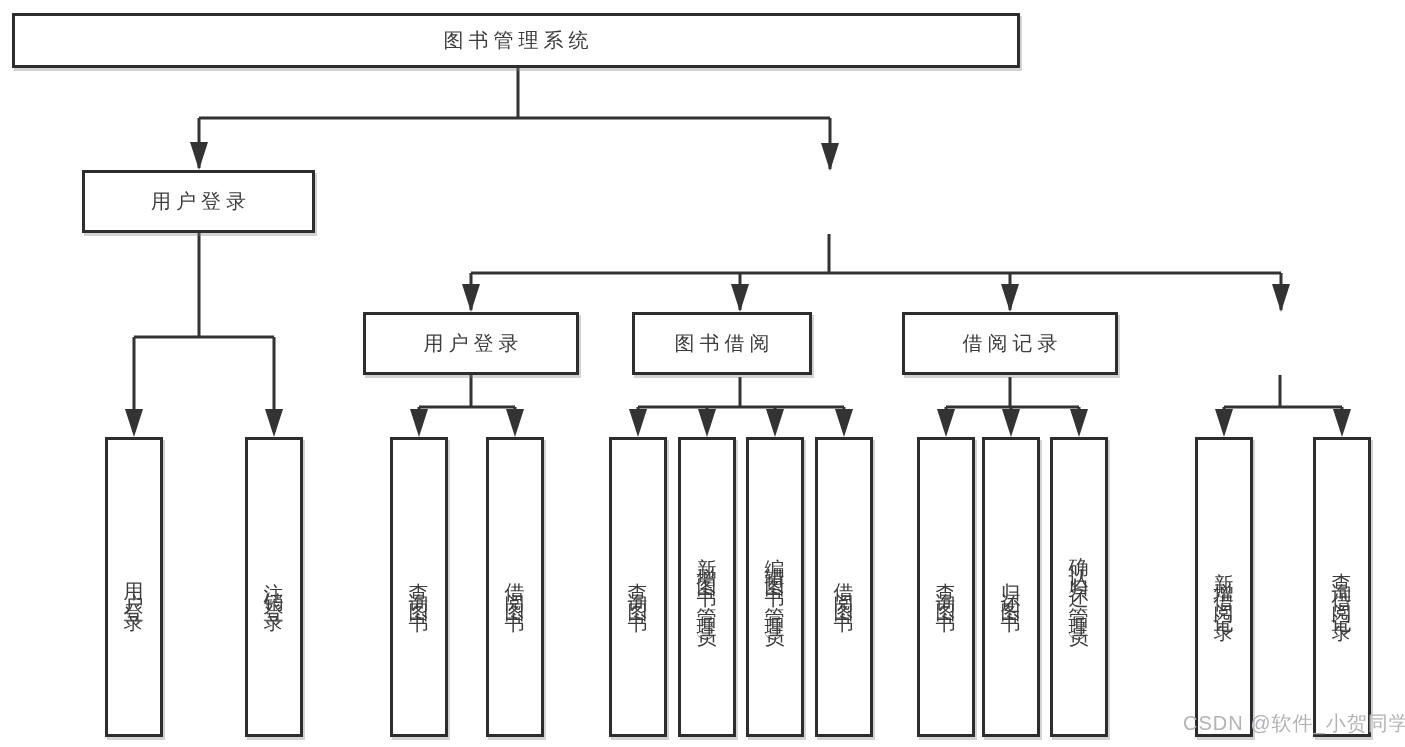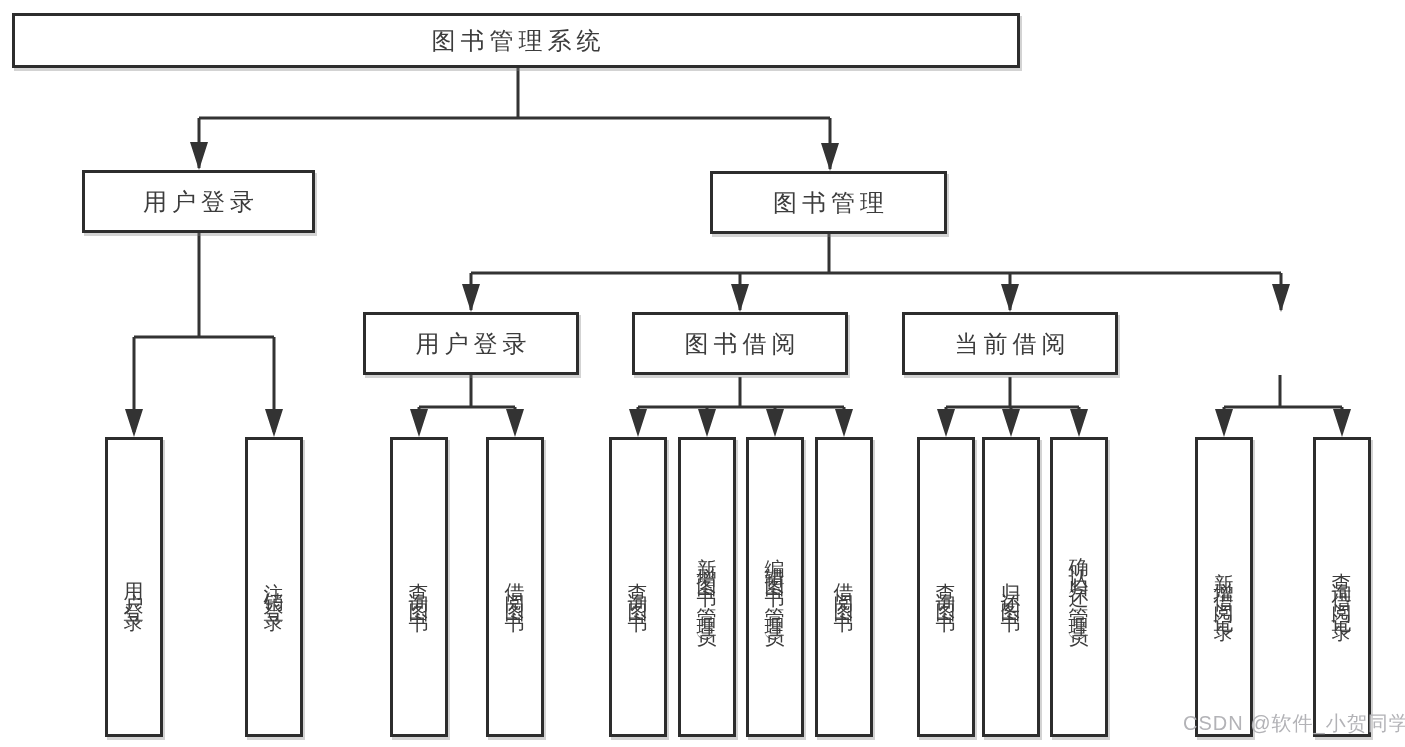--- a/index.html
+++ b/index.html
@@ -3,21 +3,21 @@
 <meta charset="utf-8">
 <style>
   html,body{margin:0;padding:0;background:#ffffff;}
   body{width:1405px;height:747px;position:relative;overflow:hidden;
        font-family:"Liberation Sans","DejaVu Sans",sans-serif;}
   #canvas{position:absolute;left:0;top:0;width:1405px;height:747px;background:#ffffff;}
   svg.connectors{position:absolute;left:0;top:0;z-index:1;}
   .box{position:absolute;z-index:2;background:#ffffff;border:3px solid #2d2d2d;
        box-sizing:border-box;display:flex;align-items:center;justify-content:center;
        box-shadow:2px 3px 0 rgba(130,130,130,0.35);}
-  .box.h span{font-size:24px;letter-spacing:5px;padding-left:5px;color:#3c3c3c;white-space:nowrap;}
+  .box.h span{font-size:20px;letter-spacing:5px;padding-left:5px;color:#3c3c3c;white-space:nowrap;}
   .box.v span{writing-mode:vertical-rl;font-size:20px;letter-spacing:10px;color:#3c3c3c;
               line-height:1;white-space:nowrap;}
   .watermark{position:absolute;z-index:3;left:1183px;top:710px;font-size:20px;
              color:#b3b3b7;letter-spacing:1px;white-space:nowrap;}
 </style>
 </head>
 <body>
 
 <div id="canvas">
 
@@ -43,32 +43,29 @@
       M1215 409L1233 409L1224 437Z M1333 409L1351 409L1342 437Z"></path>
   </svg>
 
   <div class="box h" style="left:12px;top:13px;width:1008px;height:55px">
     <span>图书管理系统</span>
   </div>
 
   <div class="box h" style="left:82px;top:170px;width:233px;height:63px">
     <span>用户登录</span>
   </div>
-  <div class="box h" style="left:710px;top:171px;width:237px;height:63px">
-    <span>图书管理</span>
-  </div>
 
   <div class="box h" style="left:363px;top:312px;width:216px;height:63px">
     <span>用户登录</span>
   </div>
-  <div class="box h" style="left:632px;top:312px;width:216px;height:63px">
+  <div class="box h" style="left:632px;top:312px;width:180px;height:63px">
     <span>图书借阅</span>
   </div>
   <div class="box h" style="left:902px;top:312px;width:216px;height:63px">
-    <span>当前借阅</span>
+    <span>借阅记录</span>
   </div>
 
   <div class="box v" style="left:105px;top:437px;width:58px;height:300px">
     <span>用户登录</span>
   </div>
   <div class="box v" style="left:245px;top:437px;width:58px;height:300px">
     <span>注销登录</span>
   </div>
 
   <div class="box v" style="left:390px;top:437px;width:58px;height:300px">

